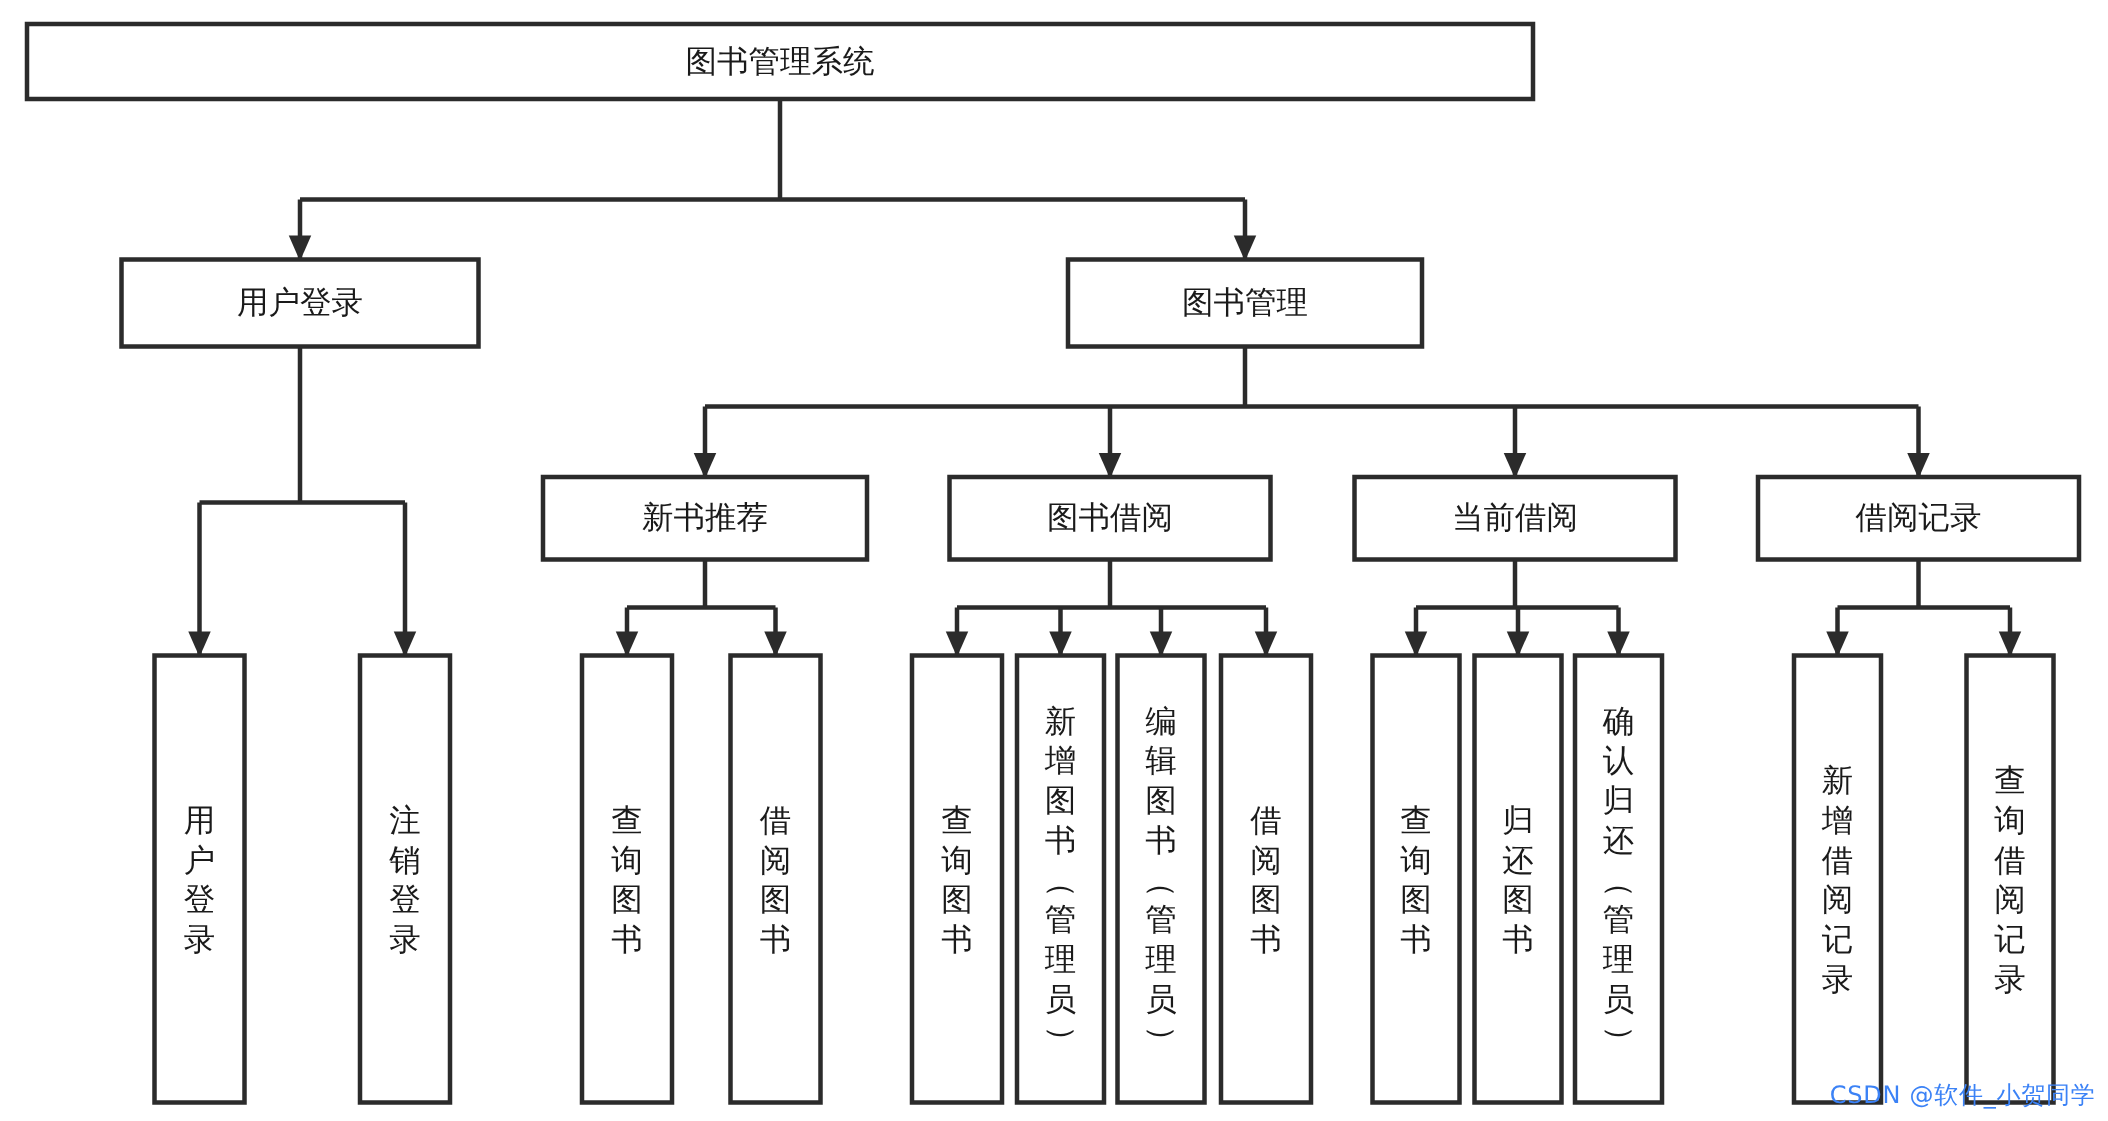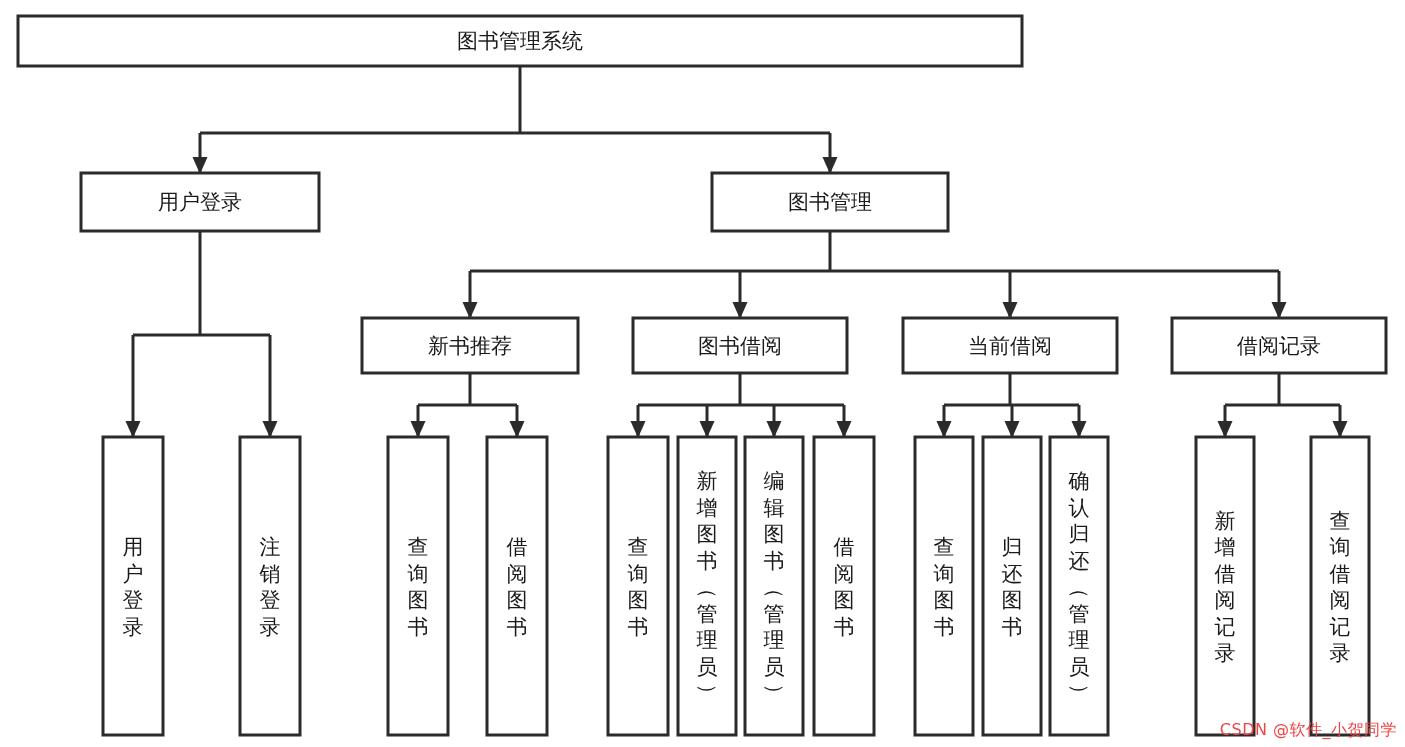--- a/index.html
+++ b/index.html
@@ -56,21 +56,21 @@
     font-size: 21px;
     fill: #1a1a1a;
     text-anchor: middle;
   }
   .watermark-text {
     position: absolute;
     right: 8px;
     bottom: 6px;
     font-family: "DejaVu Sans", "Liberation Sans", sans-serif;
     font-size: 16px;
-    color: #ef4444;
+    color: #3b82f6;
     white-space: nowrap;
     letter-spacing: 0.5px;
     user-select: none;
   }
 </style>
 </head>
 <body>
 
 <div id="diagram-root">
   <svg id="flowchart" viewBox="0 0 1405 747">

